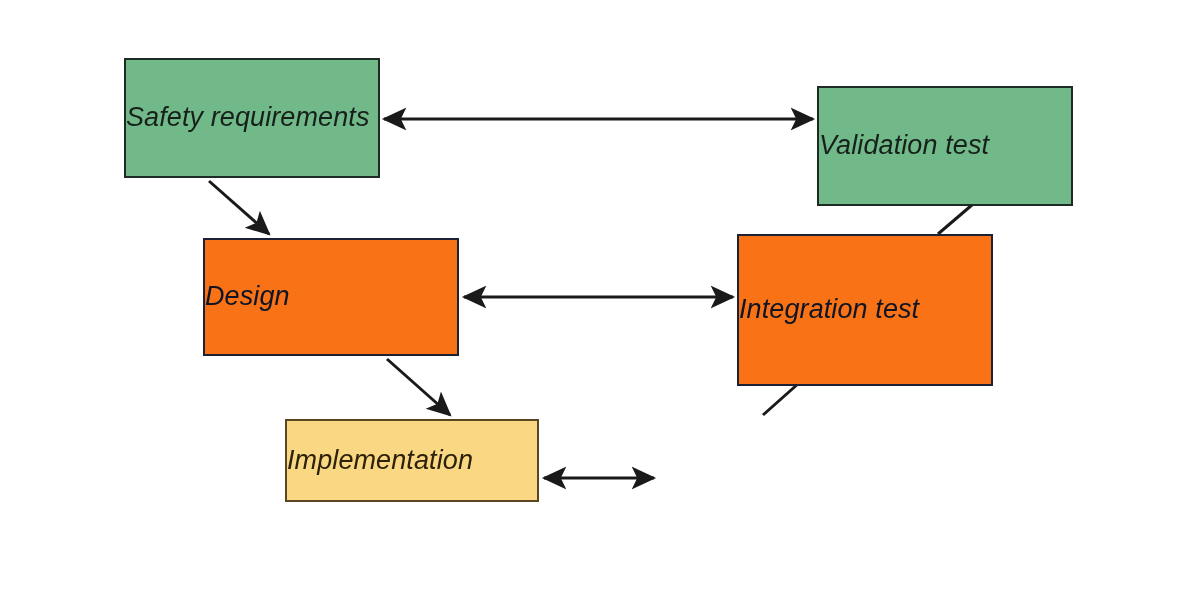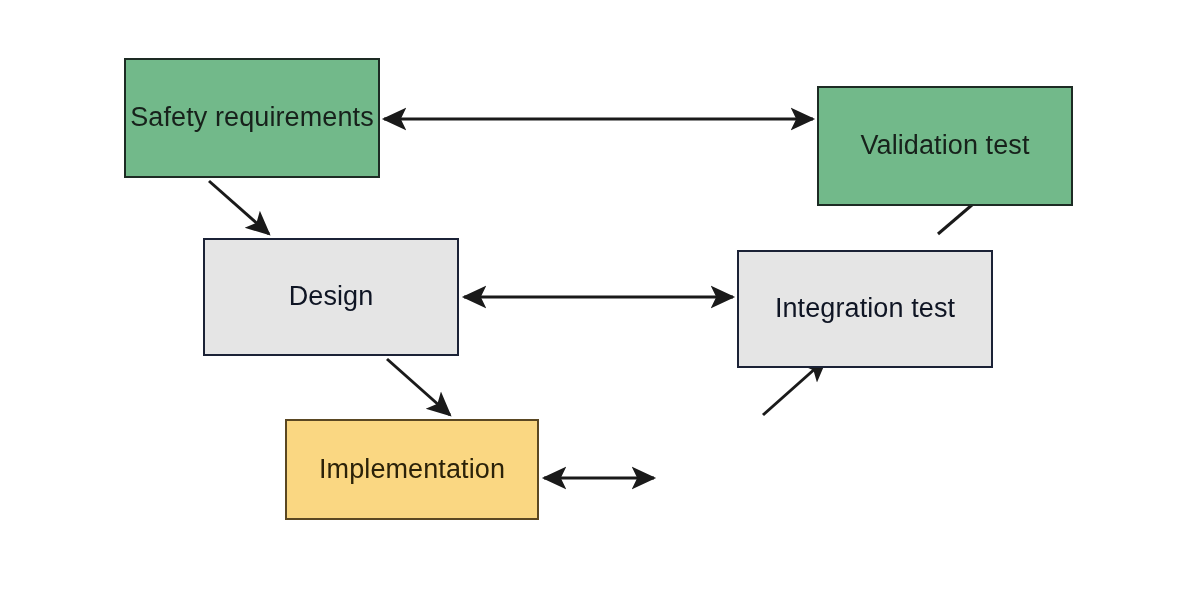--- a/index.html
+++ b/index.html
@@ -24,38 +24,38 @@
     top: 0;
     width: 1197px;
     height: 599px;
     pointer-events: none;
   }
   .node {
     position: absolute;
     box-sizing: border-box;
     display: flex;
     align-items: center;
-    justify-content: center;
     text-align: center;
     line-height: 1.1;
     letter-spacing: 0.1px;
+    font-style: italic;
   }
   .node-label {
     display: block;
     font-size: 27px;
     font-weight: normal;
     white-space: nowrap;
   }
   .node-green {
     background: #72b98a;
     border: 2px solid #1d2b24;
     color: #17211b;
   }
   .node-blue {
-    background: #e5e5e5;
+    background: #f97316;
     border: 2px solid #1b2236;
     color: #0f1524;
   }
   .node-yellow {
     background: #fad782;
     border: 2px solid #5a4722;
     color: #2b2209;
   }
 </style>
 </head>
@@ -93,22 +93,22 @@
   </div>
 
   <div class="node node-green" style="left:817px; top:58px; width:256px; height:120px;margin-top:28px;">
     <span class="node-label">Validation test</span>
   </div>
 
   <div class="node node-blue" style="left:203px; top:238px; width:256px; height:118px;">
     <span class="node-label">Design</span>
   </div>
 
-  <div class="node node-blue" style="left:737px; top:250px; width:256px; height:118px;">
+  <div class="node node-blue" style="left:737px; top:234px; width:256px; height:152px;">
     <span class="node-label">Integration test</span>
   </div>
 
-  <div class="node node-yellow" style="left:285px; top:419px; width:254px; height:101px;">
+  <div class="node node-yellow" style="left:285px; top:419px; width:254px; height:83px;">
     <span class="node-label">Implementation</span>
   </div>
 
 
 </div>
 
 </body></html>

